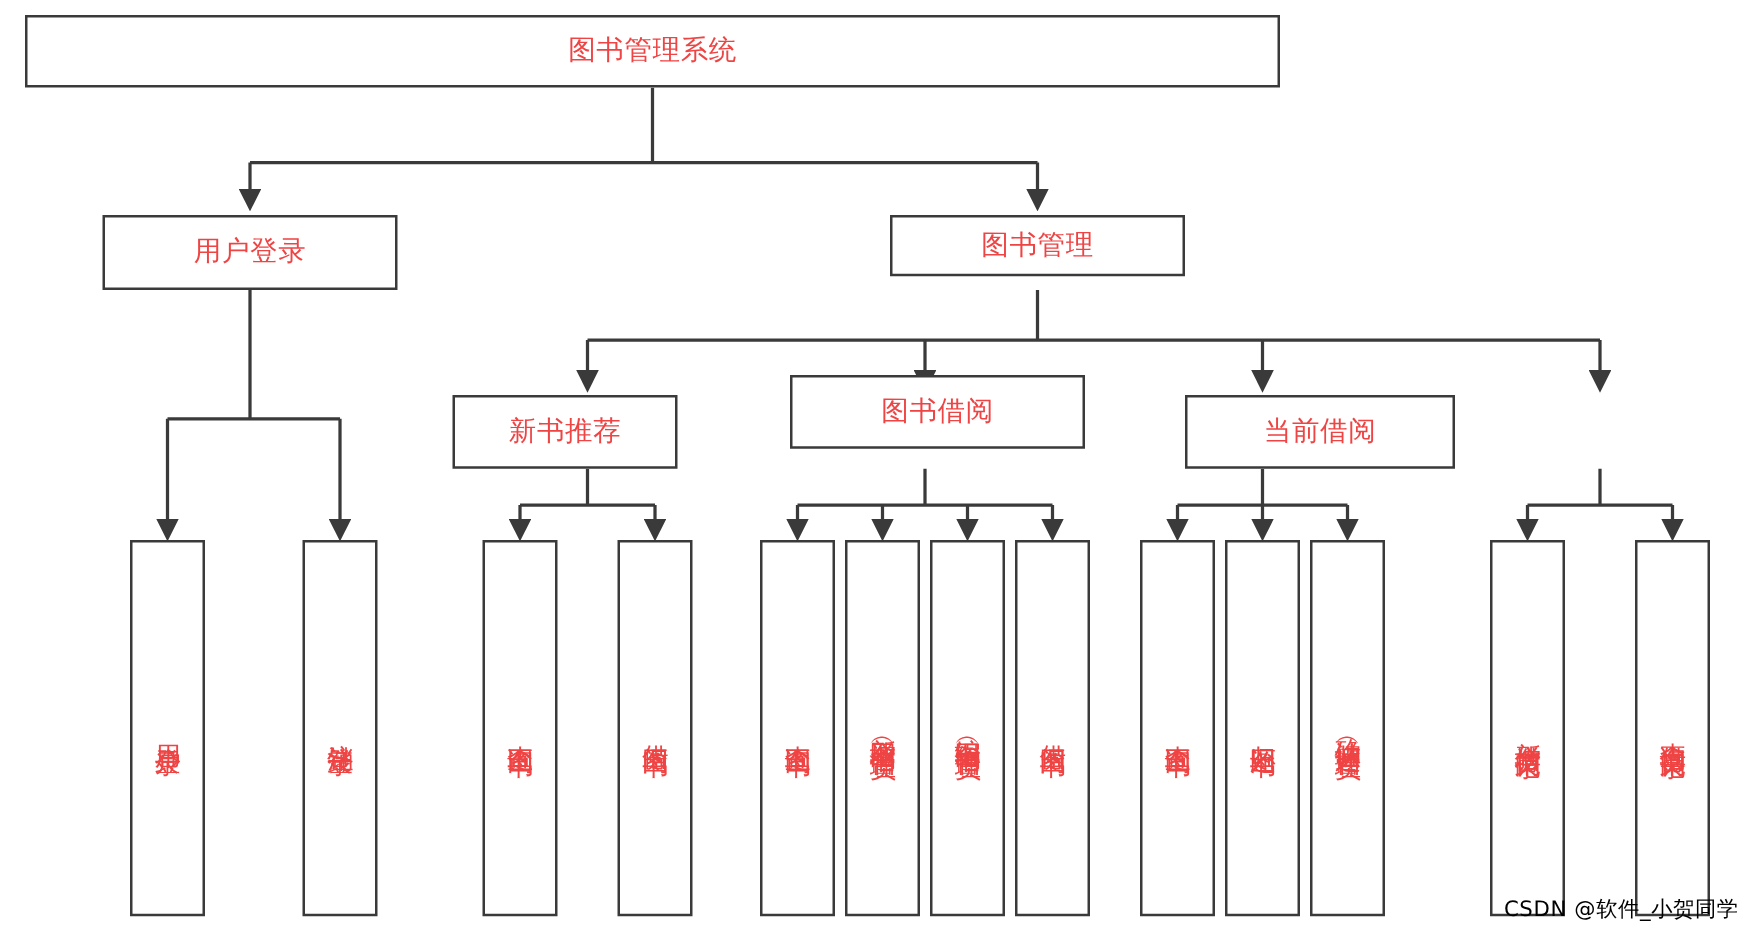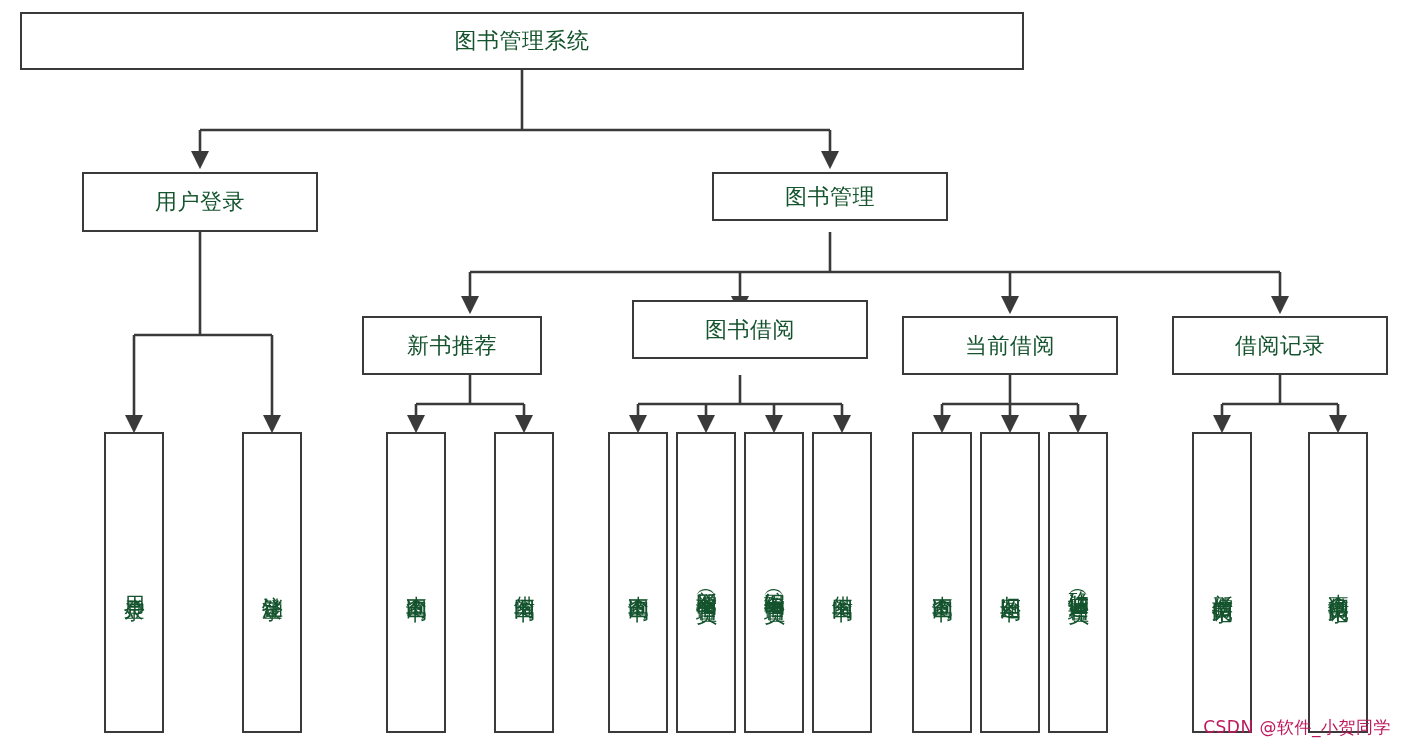--- a/index.html
+++ b/index.html
@@ -30,40 +30,40 @@
     position: absolute;
     box-sizing: border-box;
     background: #ffffff;
     border: 2px solid #3a3a3a;
     display: flex;
     align-items: center;
     justify-content: center;
     z-index: 2;
   }
   .node-label {
-    color: #14532d;
+    color: #ef4444;
     font-size: 22px;
     line-height: 1.25;
     letter-spacing: 0.5px;
     white-space: nowrap;
     text-align: center;
   }
   .node-box.vertical .node-label {
     writing-mode: vertical-rl;
     text-orientation: upright;
     white-space: nowrap;
     line-height: 1.18;
     letter-spacing: 2px;
     font-size: 21px;
   }
   .watermark {
     position: absolute;
     right: 14px;
     bottom: 8px;
-    color: #be185d;
+    color: #000000;
     font-size: 17px;
     letter-spacing: 0.5px;
     z-index: 5;
     white-space: nowrap;
     pointer-events: none;
   }
 </style>
 </head>
 <body>
 
@@ -129,25 +129,22 @@
   <div class="node-box" style="left:712px; top:172px; width:236px; height:49px;">
     <span class="node-label">图书管理</span>
   </div>
 
   <div class="node-box" style="left:362px; top:316px; width:180px; height:59px;">
     <span class="node-label">新书推荐</span>
   </div>
   <div class="node-box" style="left:632px; top:300px; width:236px; height:59px;">
     <span class="node-label">图书借阅</span>
   </div>
-  <div class="node-box" style="left:902px; top:316px; width:216px; height:59px;">
+  <div class="node-box" style="left:948px; top:316px; width:216px; height:59px;">
     <span class="node-label">当前借阅</span>
-  </div>
-  <div class="node-box" style="left:1172px; top:316px; width:216px; height:59px;">
-    <span class="node-label">借阅记录</span>
   </div>
 
   <div class="node-box vertical" style="left:104px; top:432px; width:60px; height:301px;">
     <span class="node-label">用户登录</span>
   </div>
   <div class="node-box vertical" style="left:242px; top:432px; width:60px; height:301px;">
     <span class="node-label">注销登录</span>
   </div>
 
   <div class="node-box vertical" style="left:386px; top:432px; width:60px; height:301px;">

